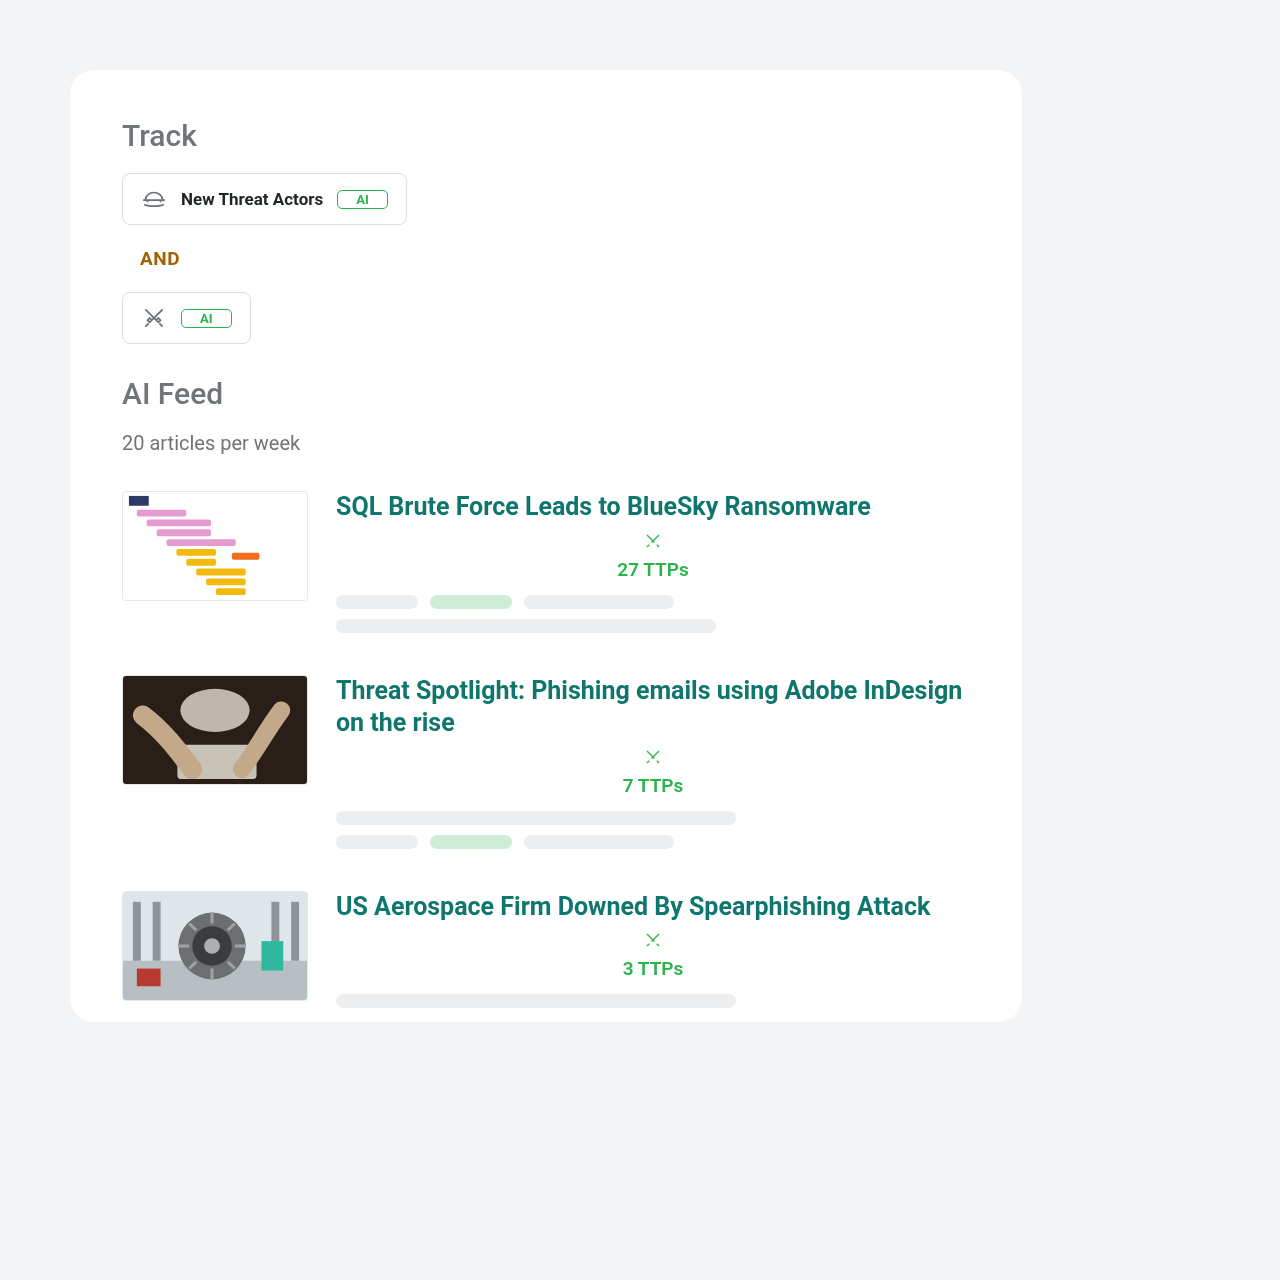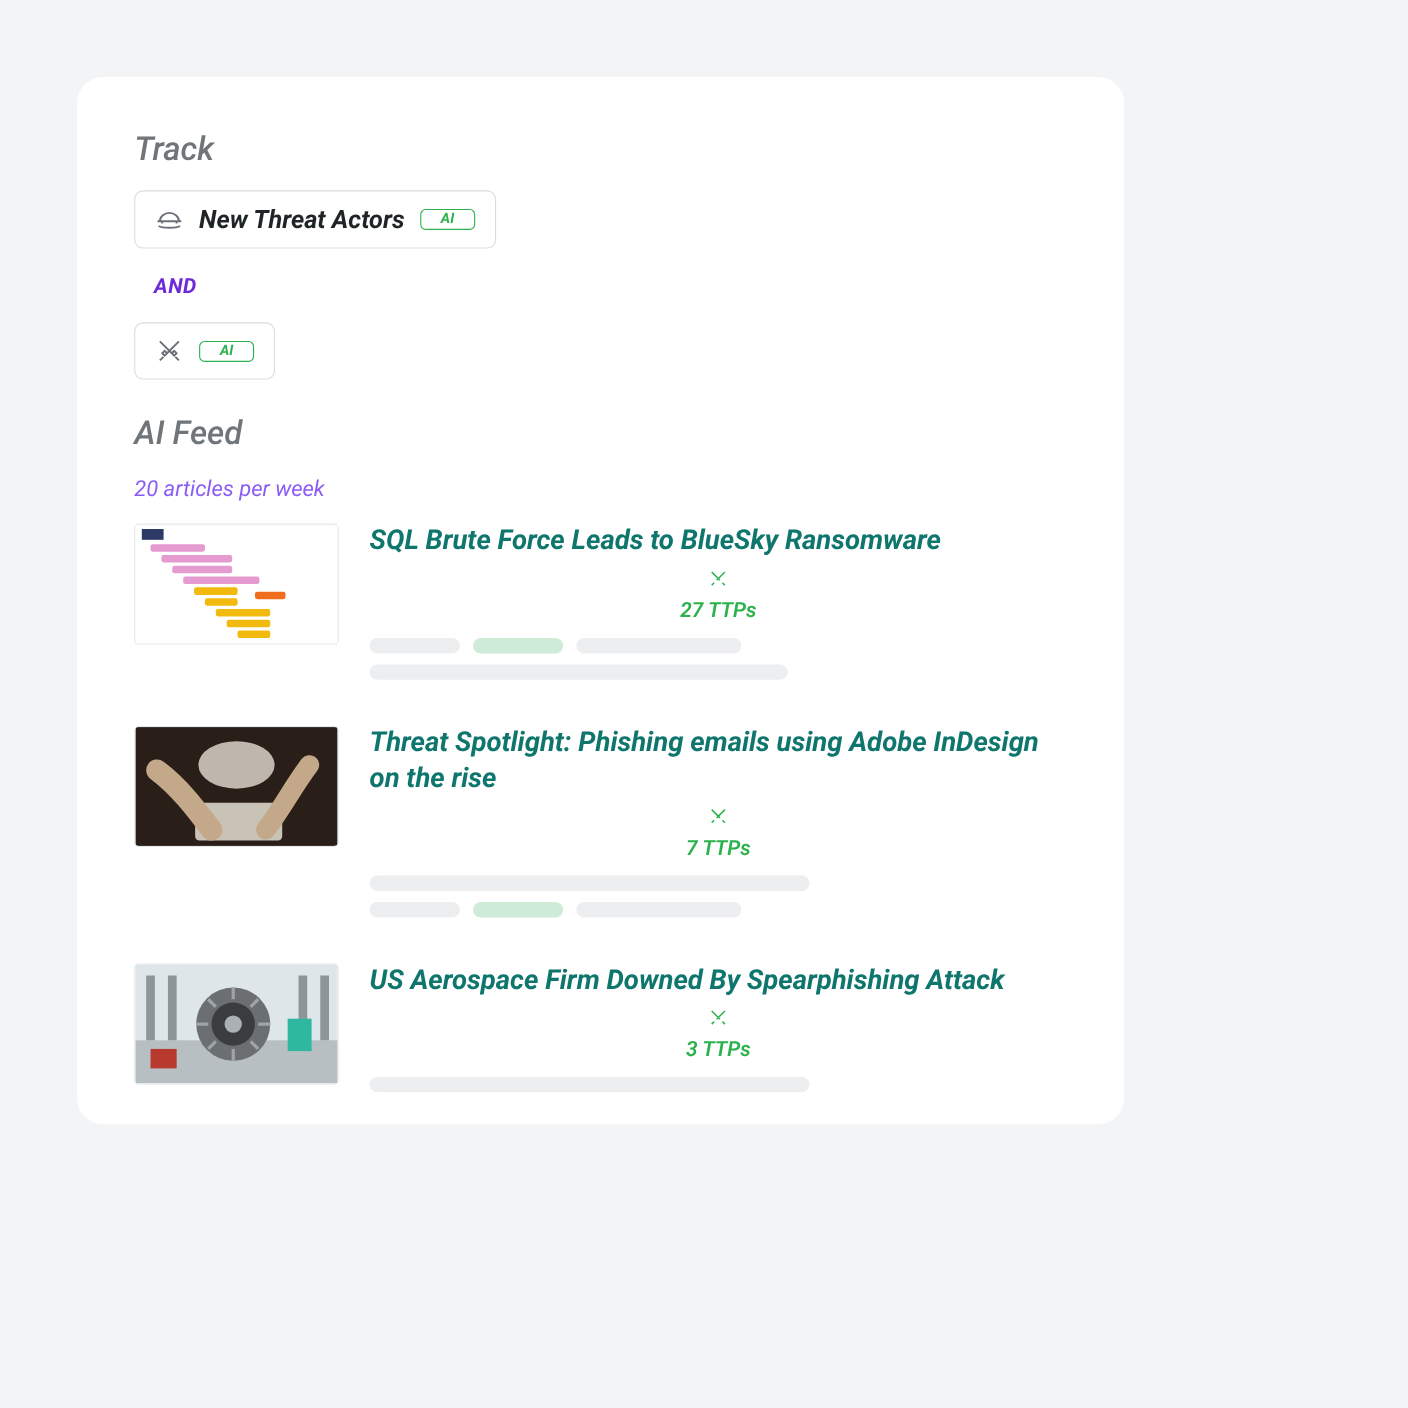--- a/index.html
+++ b/index.html
@@ -14,21 +14,20 @@
       height: 1092px;
       padding: 70px;
       overflow: hidden;
     }
     .card {
       background: #ffffff;
       border-radius: 24px;
       padding: 48px 52px;
       height: 100%;
       overflow: hidden;
-      font-style: italic;
     }
     .section-title {
       font-size: 30px;
       font-weight: 500;
       color: #70757a;
       margin-bottom: 20px;
     }
     .filter-pill {
       display: inline-flex;
       align-items: center;
@@ -40,48 +39,48 @@
     }
     .filter-pill .icon {
       width: 26px;
       height: 26px;
       color: #6b7077;
       display: flex;
       align-items: center;
       justify-content: center;
     }
     .filter-pill .label {
-      font-size: 23px;
+      font-size: 17px;
       font-weight: 700;
       color: #1f2427;
     }
     .ai-badge {
       border: 1.5px solid #2bb24c;
       color: #2bb24c;
       font-size: 13px;
       font-weight: 700;
       border-radius: 5px;
       padding: 2px 18px;
       line-height: 1;
     }
     .and-connector {
       font-size: 19px;
       font-weight: 700;
-      color: #6d28d9;
+      color: #a16207;
       margin: 22px 0 22px 18px;
       letter-spacing: 0.5px;
     }
     .feed-header {
       margin-top: 32px;
     }
     .feed-subtitle {
       font-size: 20px;
-      color: #8b5cf6;
+      color: #737373;
       margin-top: 6px;
-      margin-bottom: 20px;
+      margin-bottom: 36px;
     }
     .article {
       display: flex;
       gap: 28px;
       margin-bottom: 32px;
     }
     .article-thumb {
       width: 186px;
       height: 110px;
       border-radius: 4px;

